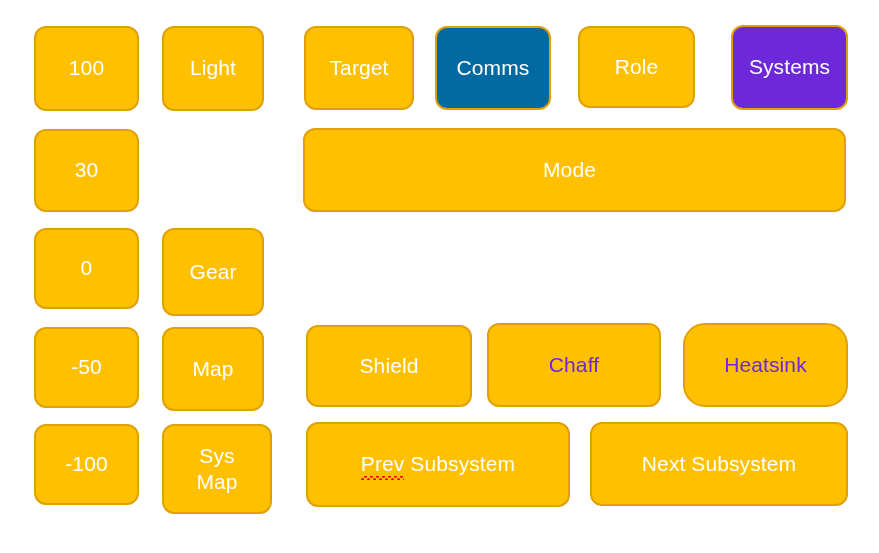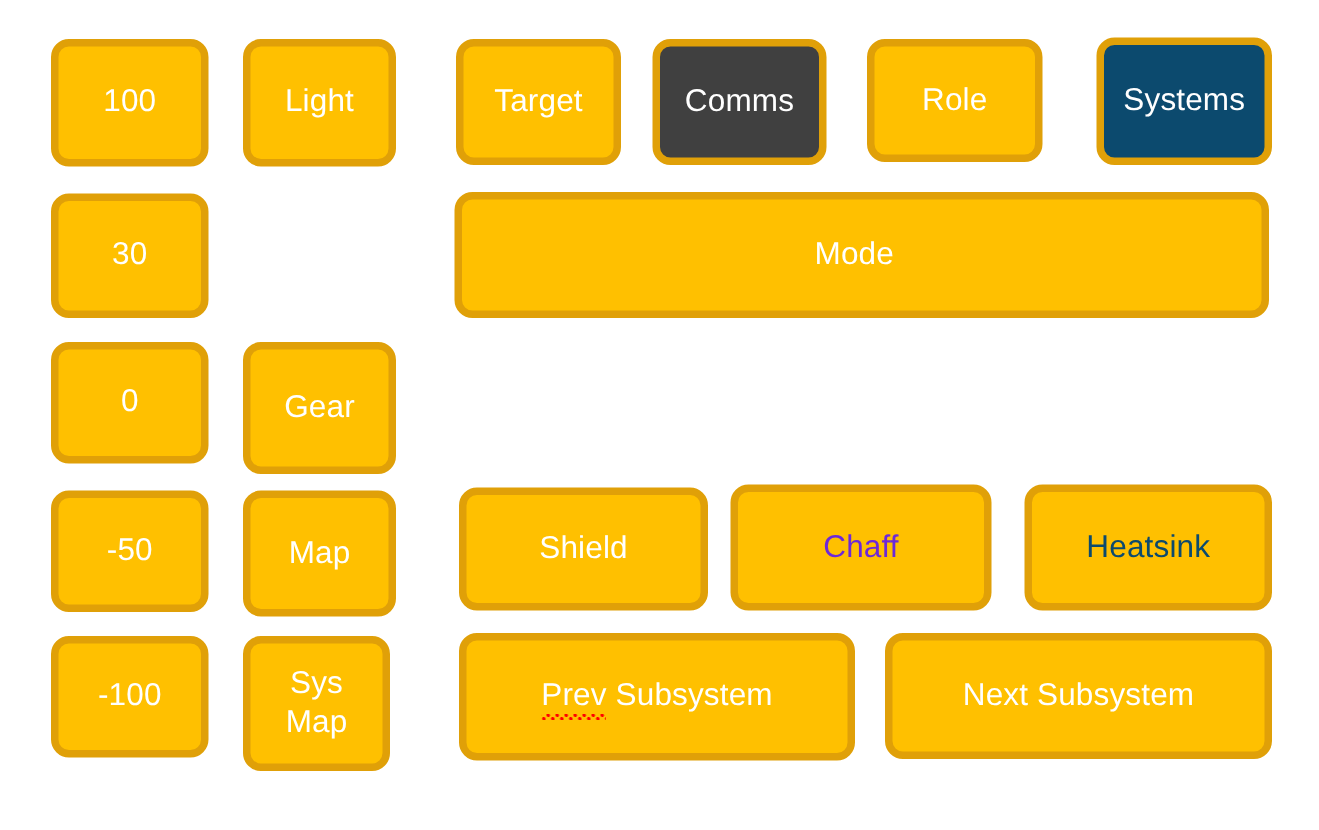--- a/index.html
+++ b/index.html
@@ -15,21 +15,21 @@
     position: relative;
     width: 879px;
     height: 553px;
     background: #ffffff;
     overflow: hidden;
   }
   .btn {
     position: absolute;
     box-sizing: border-box;
     background: #FFC000;
-    border: 5px solid #0f172a;
+    border: 2px solid #0f172a;
     border-radius: 12px;
     color: #ffffff;
     display: flex;
     align-items: center;
     justify-content: center;
     text-align: center;
     font-family: "Liberation Sans", sans-serif;
     font-weight: 400;
     font-size: 21px;
     line-height: 1.18;
@@ -78,27 +78,27 @@
 <div id="panel" style="width: 879px; height: 553px; background: rgb(255, 255, 255);">
     <div class="btn" style="left: 34px; top: 26px; width: 105px; height: 85px; background: rgb(255, 192, 0); border-color: rgb(224, 160, 8); color: rgb(255, 255, 255);">
       <span class="lbl">100</span>
     </div>
     <div class="btn" style="left: 162px; top: 26px; width: 102px; height: 85px; background: rgb(255, 192, 0); border-color: rgb(224, 160, 8); color: rgb(255, 255, 255);">
       <span class="lbl">Light</span>
     </div>
     <div class="btn" style="left: 304px; top: 26px; width: 110px; height: 84px; background: rgb(255, 192, 0); border-color: rgb(224, 160, 8); color: rgb(255, 255, 255);">
       <span class="lbl">Target</span>
     </div>
-    <div class="btn" style="left: 435px; top: 26px; width: 116px; height: 84px; background: #404040; border-color: rgb(224, 160, 8); color: rgb(255, 255, 255);">
+    <div class="btn" style="left: 435px; top: 26px; width: 116px; height: 84px; background: #0369a1; border-color: rgb(224, 160, 8); color: rgb(255, 255, 255);">
       <span class="lbl">Comms</span>
     </div>
     <div class="btn" style="left: 578px; top: 26px; width: 117px; height: 82px; background: rgb(255, 192, 0); border-color: rgb(224, 160, 8); color: rgb(255, 255, 255); justify-content: flex-end;">
       <span class="lbl">Role</span>
     </div>
-    <div class="btn" style="left: 731px; top: 25px; width: 117px; height: 85px; background: #0c4a6e; border-color: rgb(224, 160, 8); color: rgb(255, 255, 255);">
+    <div class="btn" style="left: 731px; top: 25px; width: 117px; height: 85px; background: #6d28d9; border-color: rgb(224, 160, 8); color: rgb(255, 255, 255);">
       <span class="lbl">Systems</span>
     </div>
     <div class="btn" style="left: 34px; top: 129px; width: 105px; height: 83px; background: rgb(255, 192, 0); border-color: rgb(224, 160, 8); color: rgb(255, 255, 255);">
       <span class="lbl">30</span>
     </div>
     <div class="btn wide" style="left: 303px; top: 128px; width: 543px; height: 84px; background: rgb(255, 192, 0); border-color: rgb(224, 160, 8); color: rgb(255, 255, 255);">
       <span class="lbl">Mode</span>
     </div>
     <div class="btn" style="left: 34px; top: 228px; width: 105px; height: 81px; background: rgb(255, 192, 0); border-color: rgb(224, 160, 8); color: rgb(255, 255, 255);">
       <span class="lbl">0</span>
@@ -111,27 +111,27 @@
     </div>
     <div class="btn" style="left: 162px; top: 327px; width: 102px; height: 84px; background: rgb(255, 192, 0); border-color: rgb(224, 160, 8); color: rgb(255, 255, 255);">
       <span class="lbl">Map</span>
     </div>
     <div class="btn" style="left: 306px; top: 325px; width: 166px; height: 82px; background: rgb(255, 192, 0); border-color: rgb(224, 160, 8); color: rgb(255, 255, 255);">
       <span class="lbl">Shield</span>
     </div>
     <div class="btn" style="left: 487px; top: 323px; width: 174px; height: 84px; background: rgb(255, 192, 0); border-color: rgb(224, 160, 8); color: #6d28d9;">
       <span class="lbl">Chaff</span>
     </div>
-    <div class="btn" style="left: 683px; top: 323px; width: 165px; height: 84px; background: rgb(255, 192, 0); border-color: rgb(224, 160, 8); color: #0c4a6e;">
+    <div class="btn" style="left: 683px; top: 323px; width: 165px; height: 84px; background: rgb(255, 192, 0); border-color: rgb(224, 160, 8); color: #6d28d9; border-radius: 22px;">
       <span class="lbl">Heatsink</span>
     </div>
     <div class="btn" style="left: 34px; top: 424px; width: 105px; height: 81px; background: rgb(255, 192, 0); border-color: rgb(224, 160, 8); color: rgb(255, 255, 255);">
       <span class="lbl">-100</span>
     </div>
-    <div class="btn twoline" style="left: 162px; top: 424px; width: 98px; height: 90px; background: rgb(255, 192, 0); border-color: rgb(224, 160, 8); color: rgb(255, 255, 255);">
+    <div class="btn twoline" style="left: 162px; top: 424px; width: 110px; height: 90px; background: rgb(255, 192, 0); border-color: rgb(224, 160, 8); color: rgb(255, 255, 255);">
       <span class="lbl">Sys
 Map</span>
     </div>
     <div class="btn" style="left: 306px; top: 422px; width: 264px; height: 85px; background: rgb(255, 192, 0); border-color: rgb(224, 160, 8); color: rgb(255, 255, 255);">
       <span class="lbl"><span class="spell">Prev</span> Subsystem</span>
     </div>
     <div class="btn" style="left: 590px; top: 422px; width: 258px; height: 84px; background: rgb(255, 192, 0); border-color: rgb(224, 160, 8); color: rgb(255, 255, 255);">
       <span class="lbl">Next Subsystem</span>
     </div>
   </div>

